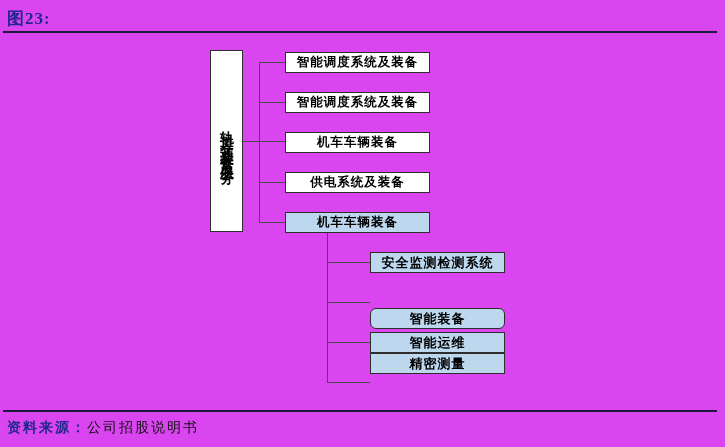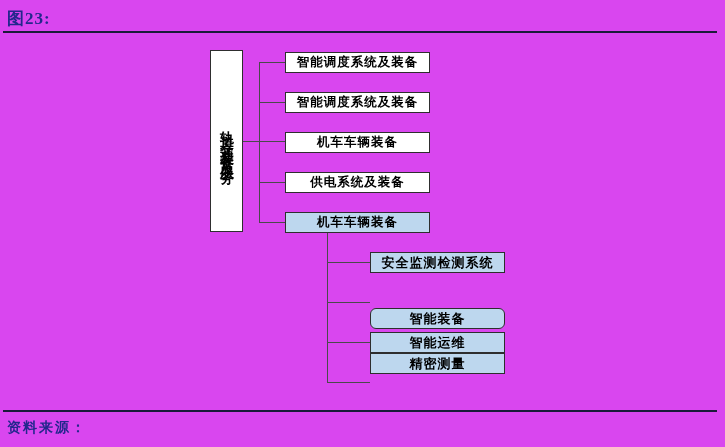--- a/index.html
+++ b/index.html
@@ -92,15 +92,16 @@
 
     <div class="box l2 blue" style="top:252px;">安全监测检测系统</div>
     <div class="box l2 blue" style="top:308px;border-radius:6px;">智能装备</div>
     <div class="box l2 blue" style="top:332px;">智能运维</div>
     <div class="box l2 blue" style="top:353px;">精密测量</div>
   </div>
 
   <div class="footer-rule"></div>
   <div class="footer-row">
     <span class="src-label">资料来源：</span>
+    <span class="src-text">公司招股说明书</span>
   </div>
 
 </div>
 
 </body></html>

